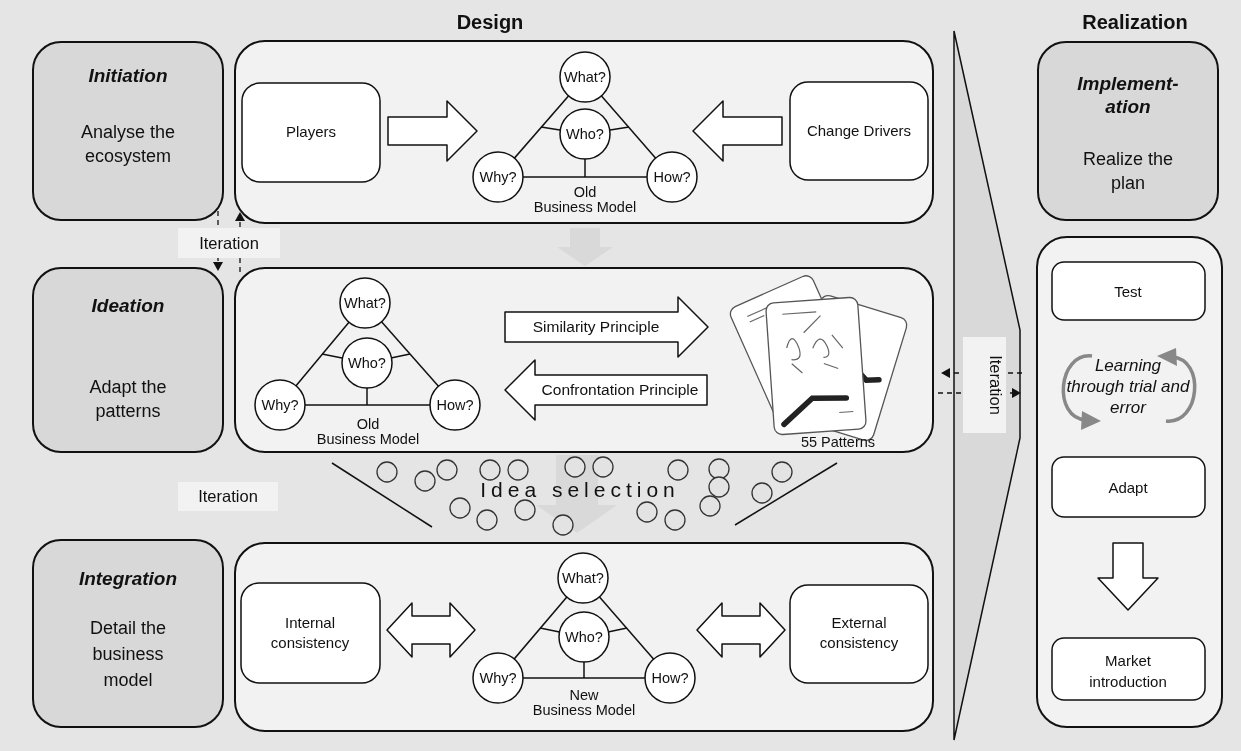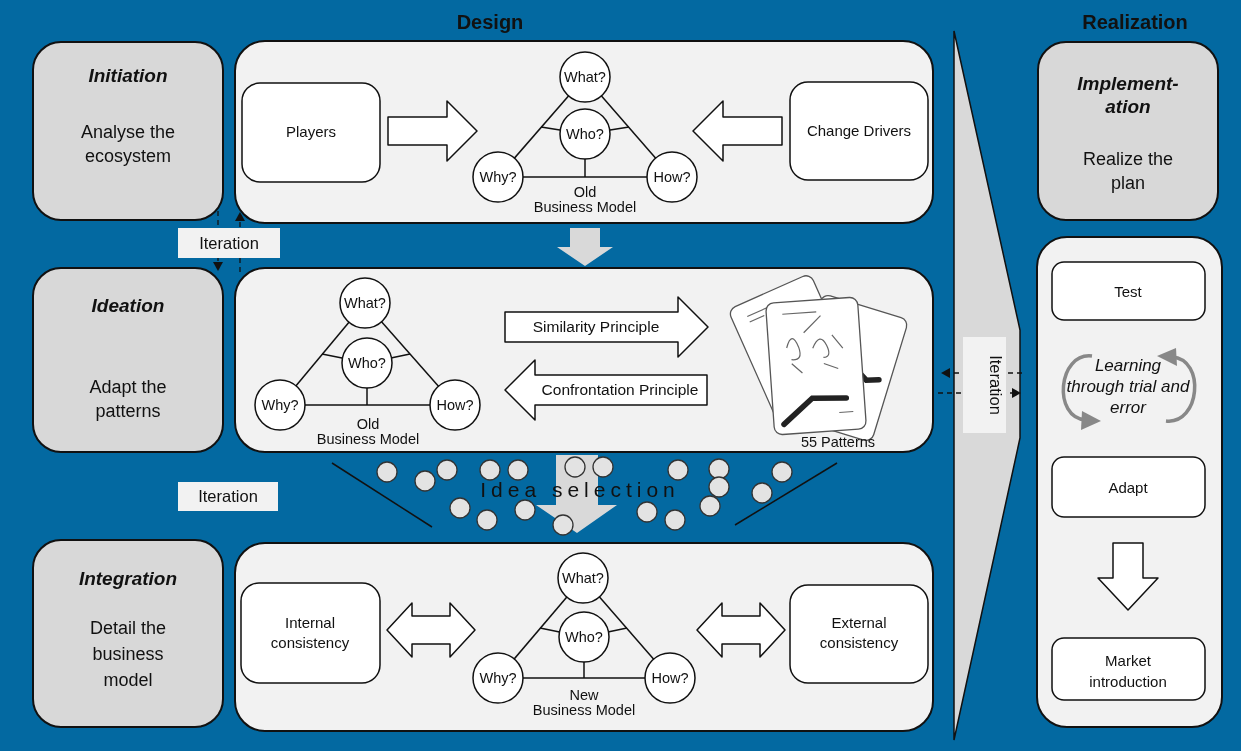--- a/index.html
+++ b/index.html
@@ -1,16 +1,16 @@
 <!DOCTYPE html>
 <html><head>
 <meta charset="utf-8">
 <style>
   html,body{margin:0;padding:0;background:#fff;}
-  .stage{width:1241px;height:751px;background:#0369a1;position:relative;font-family:"Liberation Sans",sans-serif;}
+  .stage{width:1241px;height:751px;background:#e5e5e5;position:relative;font-family:"Liberation Sans",sans-serif;}
   svg text{font-family:"Liberation Sans",sans-serif;fill:#111;}
   .hdr{font-size:20px;font-weight:bold;}
   .phase-title{font-size:19px;font-weight:bold;font-style:italic;}
   .phase-desc{font-size:18px;}
   .box-label{font-size:15px;}
   .circle-label{font-size:14.5px;}
   .caption{font-size:14.5px;}
   .arrow-label{font-size:15.5px;}
   .idea{font-size:21px;letter-spacing:5px;}
   .iter{font-size:16.5px;}

